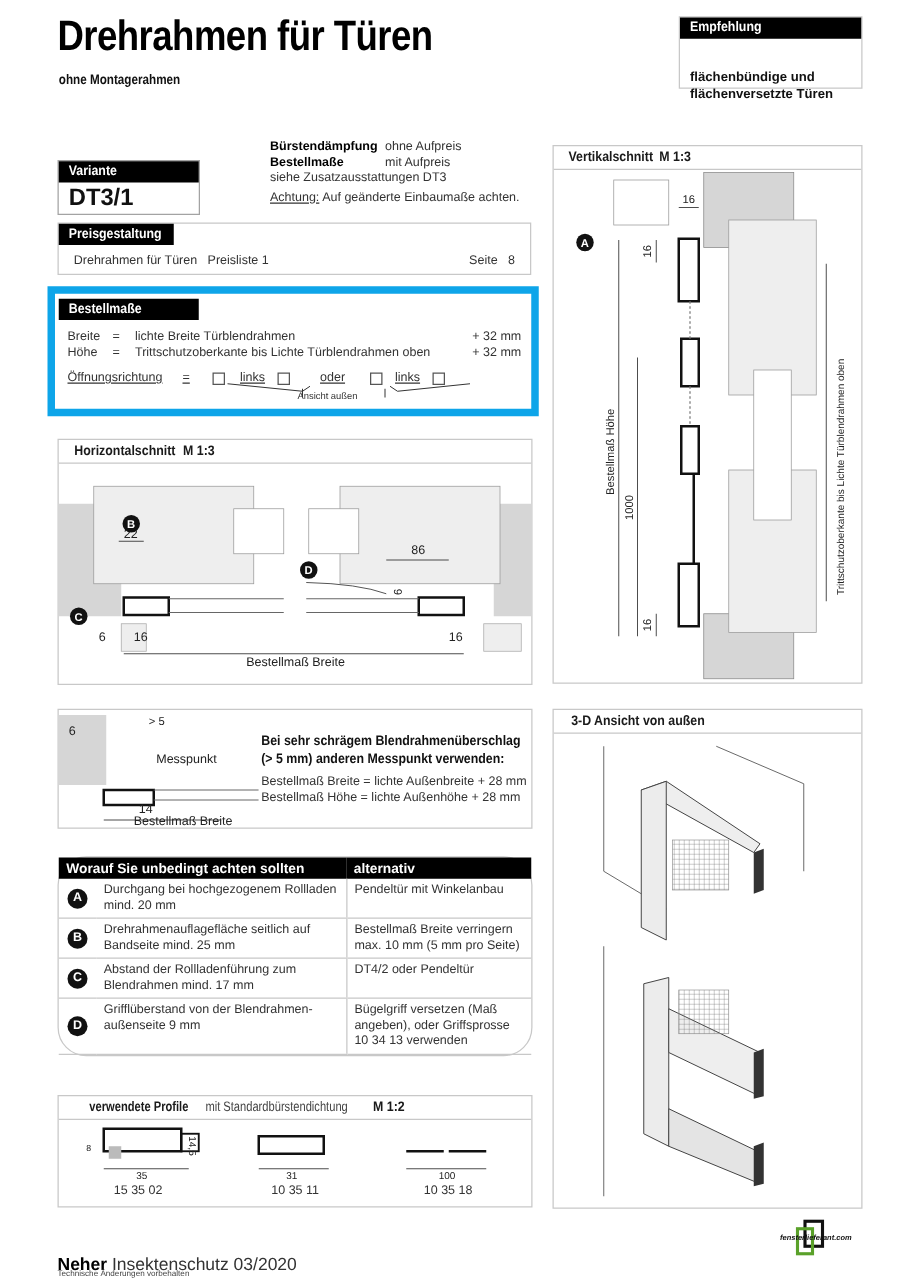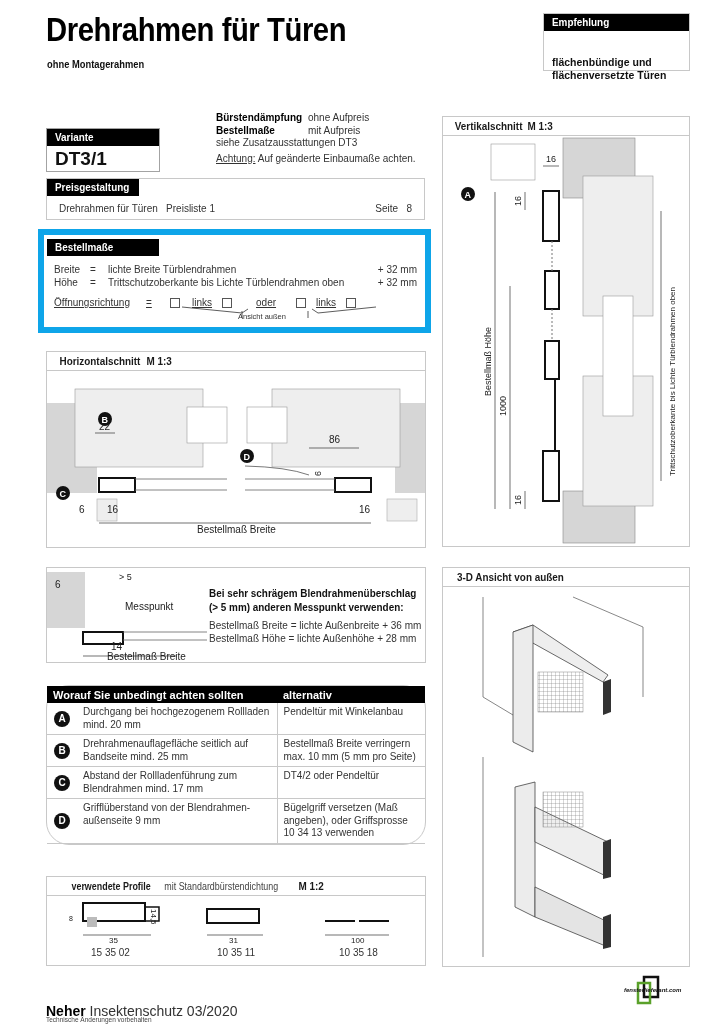--- a/index.html
+++ b/index.html
@@ -229,21 +229,21 @@
     <text x="78" y="42" font-size="10" fill="#222">Messpunkt</text>
     <text x="64" y="82" font-size="10" fill="#222">14</text>
     <line x1="36" y1="88" x2="130" y2="88" stroke="#333" stroke-width="0.7"></line>
     <text x="60" y="92" font-size="10" fill="#222">Bestellmaß Breite</text>
   </svg>
   <div class="big">
     <div>Bei sehr schrägem Blendrahmenüberschlag</div>
     <div>(&gt; 5 mm) anderen Messpunkt verwenden:</div>
   </div>
   <div class="small">
-    <div>Bestellmaß Breite  =  lichte Außenbreite  + 36 mm</div>
+    <div>Bestellmaß Breite  =  lichte Außenbreite  + 28 mm</div>
     <div>Bestellmaß Höhe   =  lichte Außenhöhe   + 28 mm</div>
   </div>
 </div>
 
 <div class="box worauf">
   <table>
     <thead>
       <tr>
         <th colspan="2">Worauf Sie unbedingt achten sollten</th>
         <th>alternativ</th>

